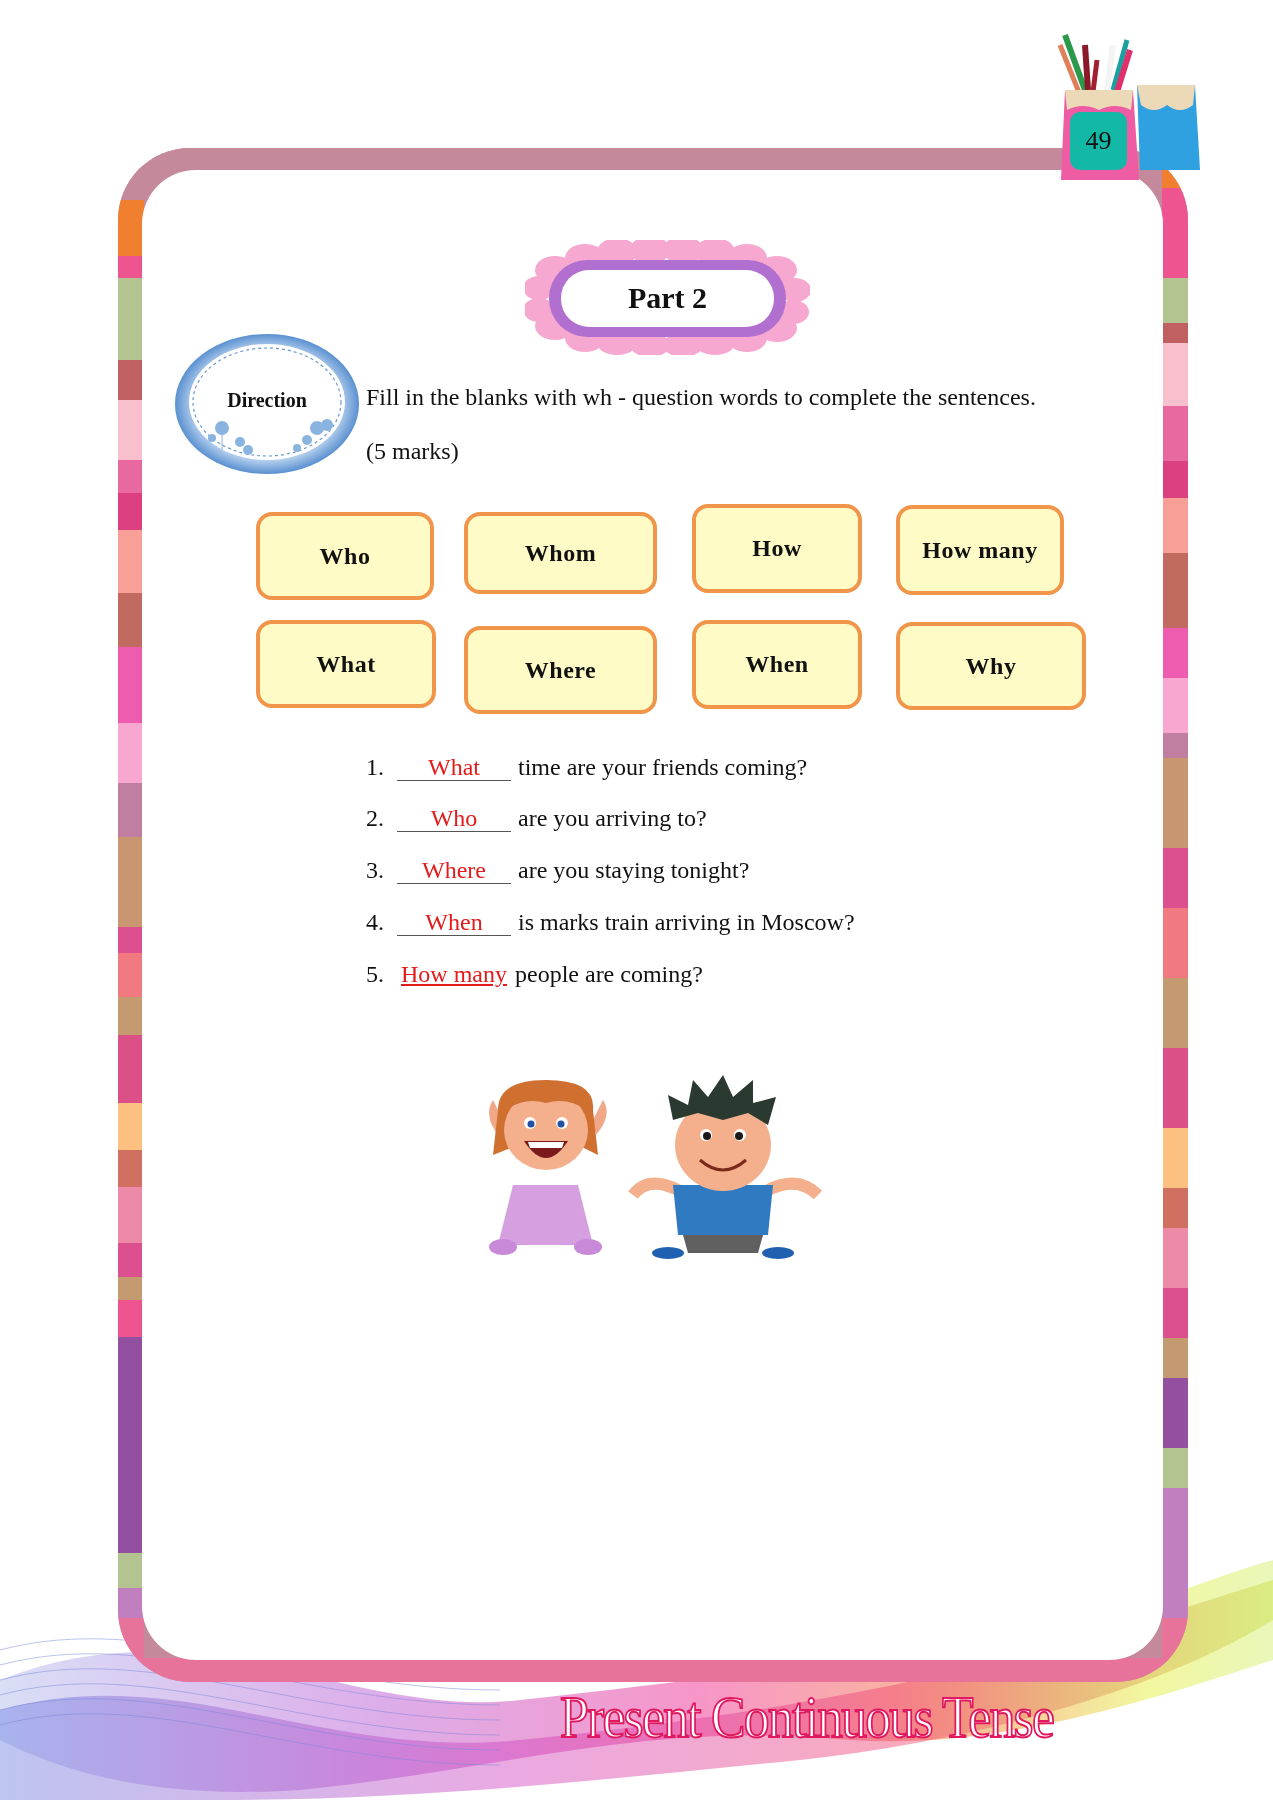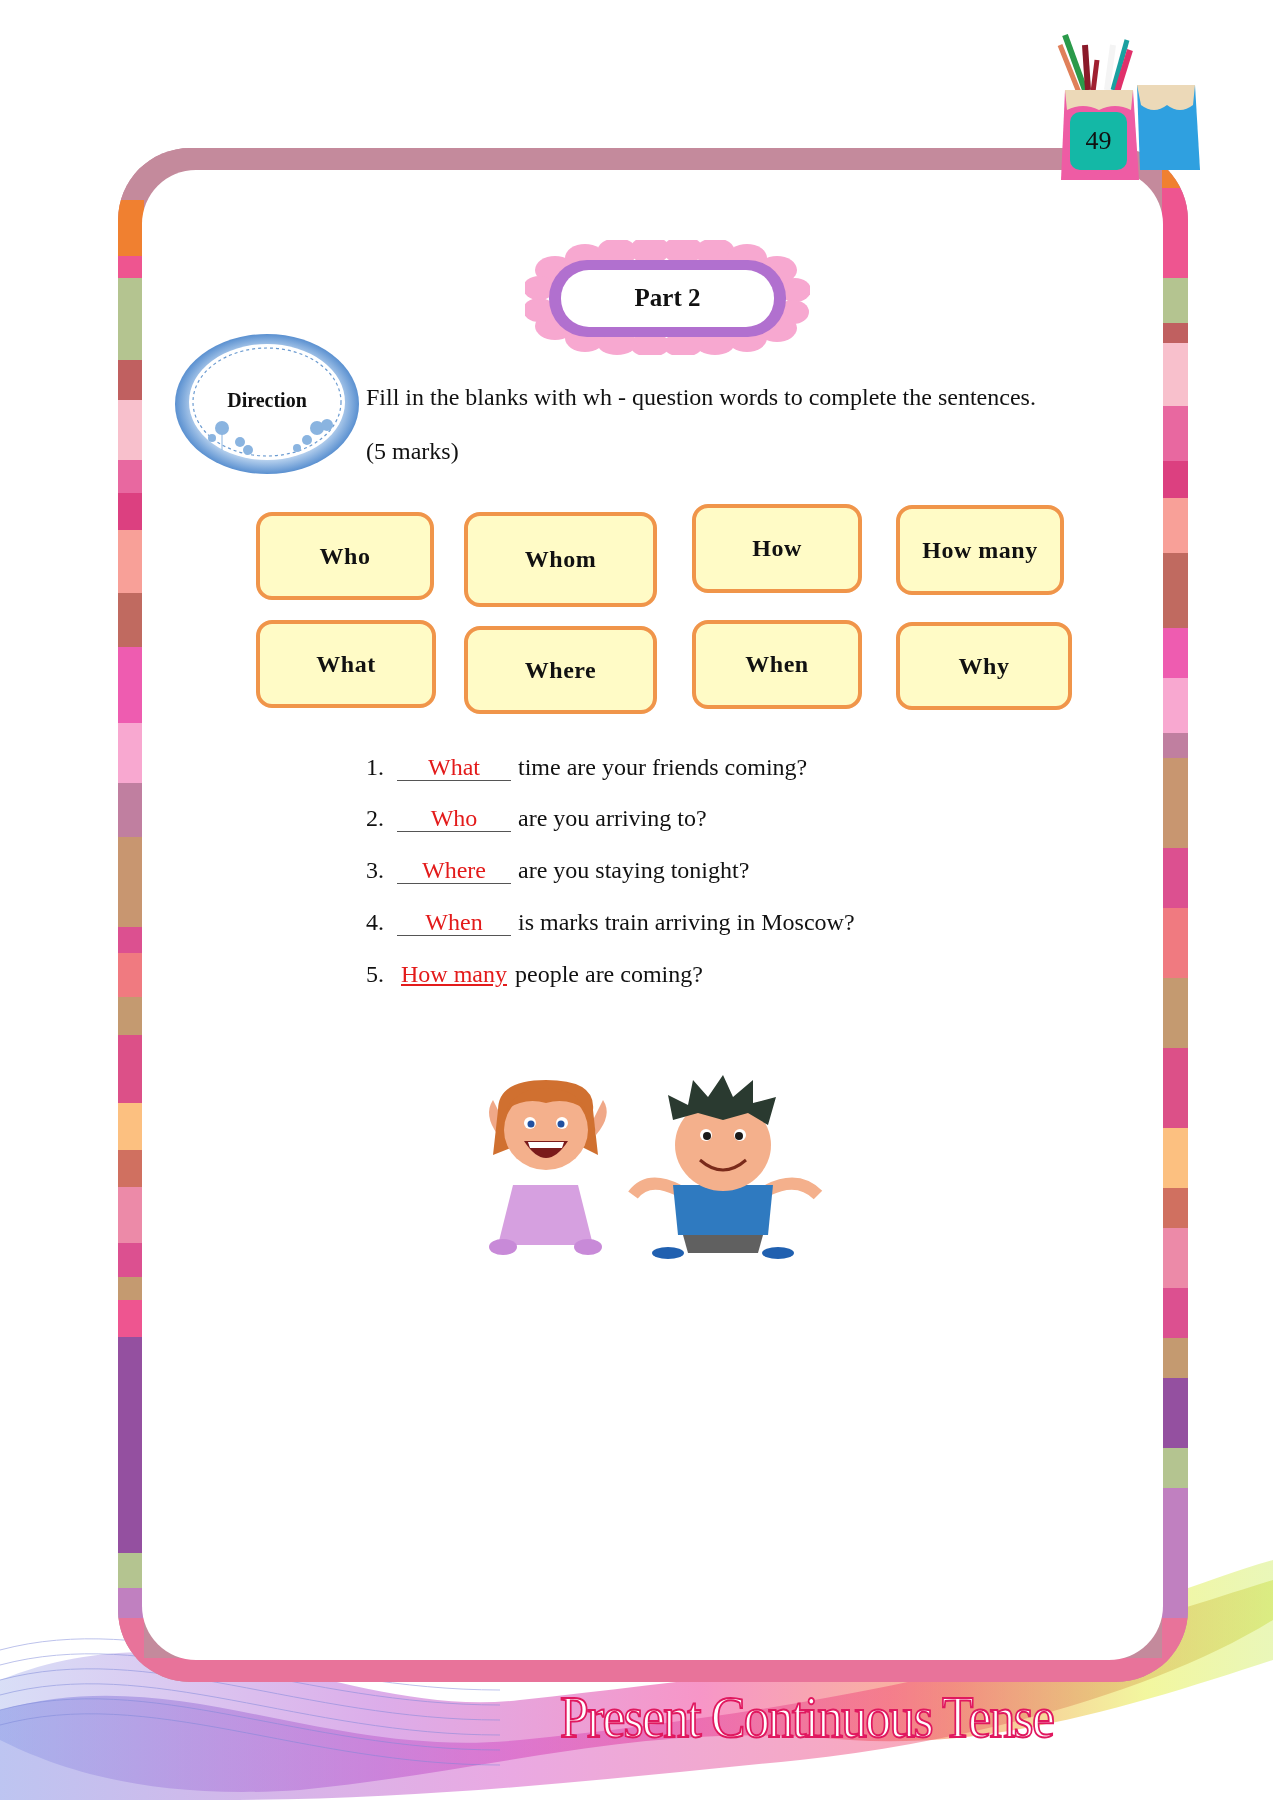--- a/index.html
+++ b/index.html
@@ -36,21 +36,21 @@
     background:#14b8a6; border-radius:10px;
     display:flex; align-items:center; justify-content:center;
     font-size:26px; color:#111;
   }
 
   
   .part-badge { position:absolute; left:525px; top:240px; width:285px; height:115px; }
   .part-label {
     position:absolute; left:525px; top:240px; width:285px; height:115px;
     display:flex; align-items:center; justify-content:center;
-    font-weight:bold; font-size:25px; color:#111;
+    font-weight:bold; font-size:30px; color:#111;
   }
 
   
   .direction-badge { position:absolute; left:172px; top:330px; width:190px; height:148px; }
   .direction-label {
     position:absolute; left:172px; top:372px; width:190px; height:56px;
     display:flex; align-items:center; justify-content:center;
     font-weight:bold; font-size:20px; color:#111;
   }
 
@@ -218,27 +218,27 @@
     <circle cx="135" cy="110" r="5"></circle>
       <circle cx="125" cy="118" r="4"></circle>
   </g>
 </svg>
 <div class="direction-label">Direction</div>
 
 <div class="instruction">Fill in the blanks with wh - question words to complete the sentences.</div>
 <div class="marks">(5 marks)</div>
 
 <div class="word-box" style="left:256px;top:512px;width:178px;height:88px;">Who</div>
-<div class="word-box" style="left:464px;top:512px;width:193px;height:95px;">Whom</div>
+<div class="word-box" style="left:464px;top:512px;width:193px;height:82px;">Whom</div>
 <div class="word-box" style="left:692px;top:504px;width:170px;height:89px;">How</div>
 <div class="word-box" style="left:896px;top:505px;width:168px;height:90px;">How many</div>
 <div class="word-box" style="left:256px;top:620px;width:180px;height:88px;">What</div>
 <div class="word-box" style="left:464px;top:626px;width:193px;height:88px;">Where</div>
 <div class="word-box" style="left:692px;top:620px;width:170px;height:89px;">When</div>
-<div class="word-box" style="left:896px;top:622px;width:176px;height:88px;">Why</div>
+<div class="word-box" style="left:896px;top:622px;width:190px;height:88px;">Why</div>
 
 <div class="q-line" style="top:752px;">
   <span class="q-num">1.</span>
   <span class="q-blank">What</span><span>time are your friends coming?</span>
 </div>
 <div class="q-line" style="top:803px;">
   <span class="q-num">2.</span>
   <span class="q-blank">Who</span><span>are you arriving to?</span>
 </div>
 <div class="q-line" style="top:855px;">

